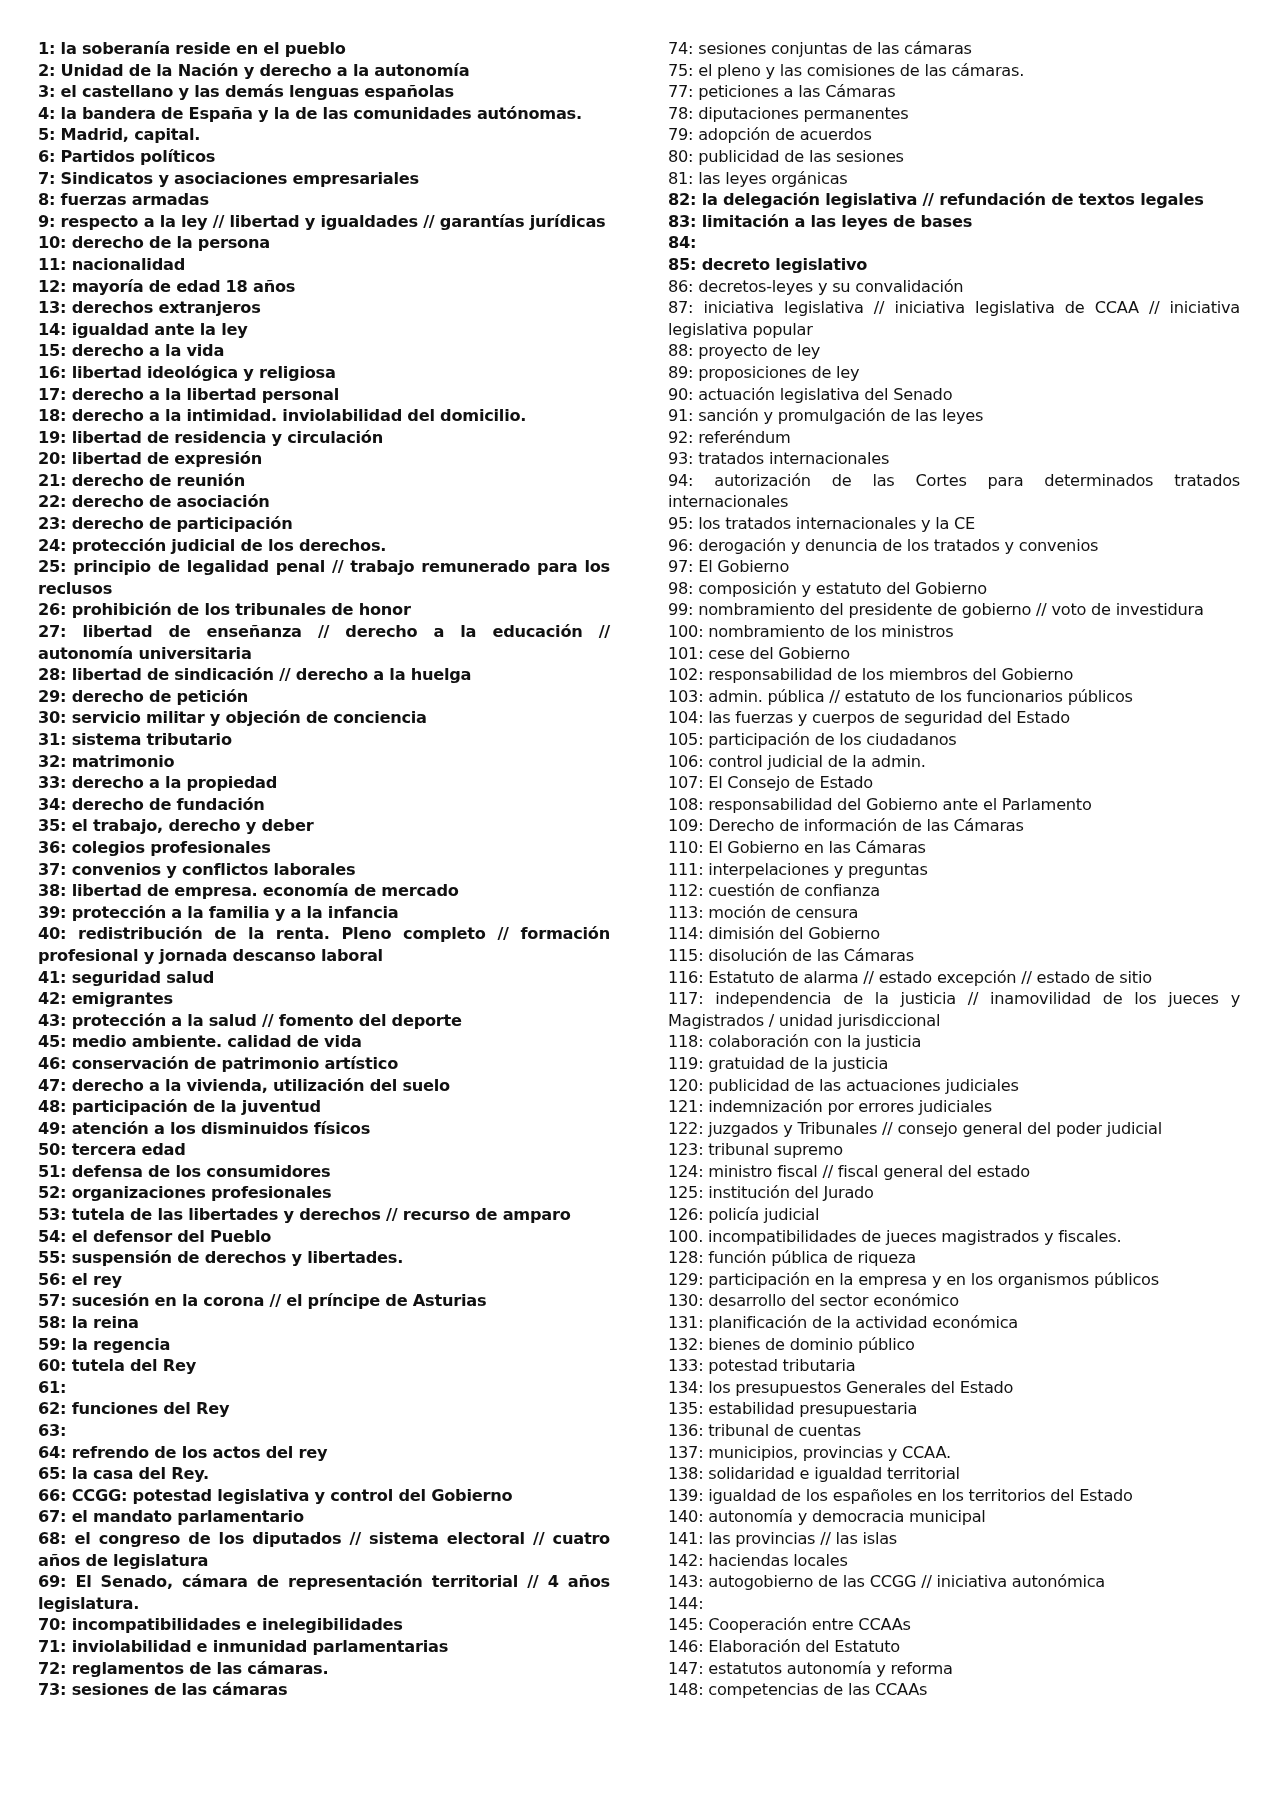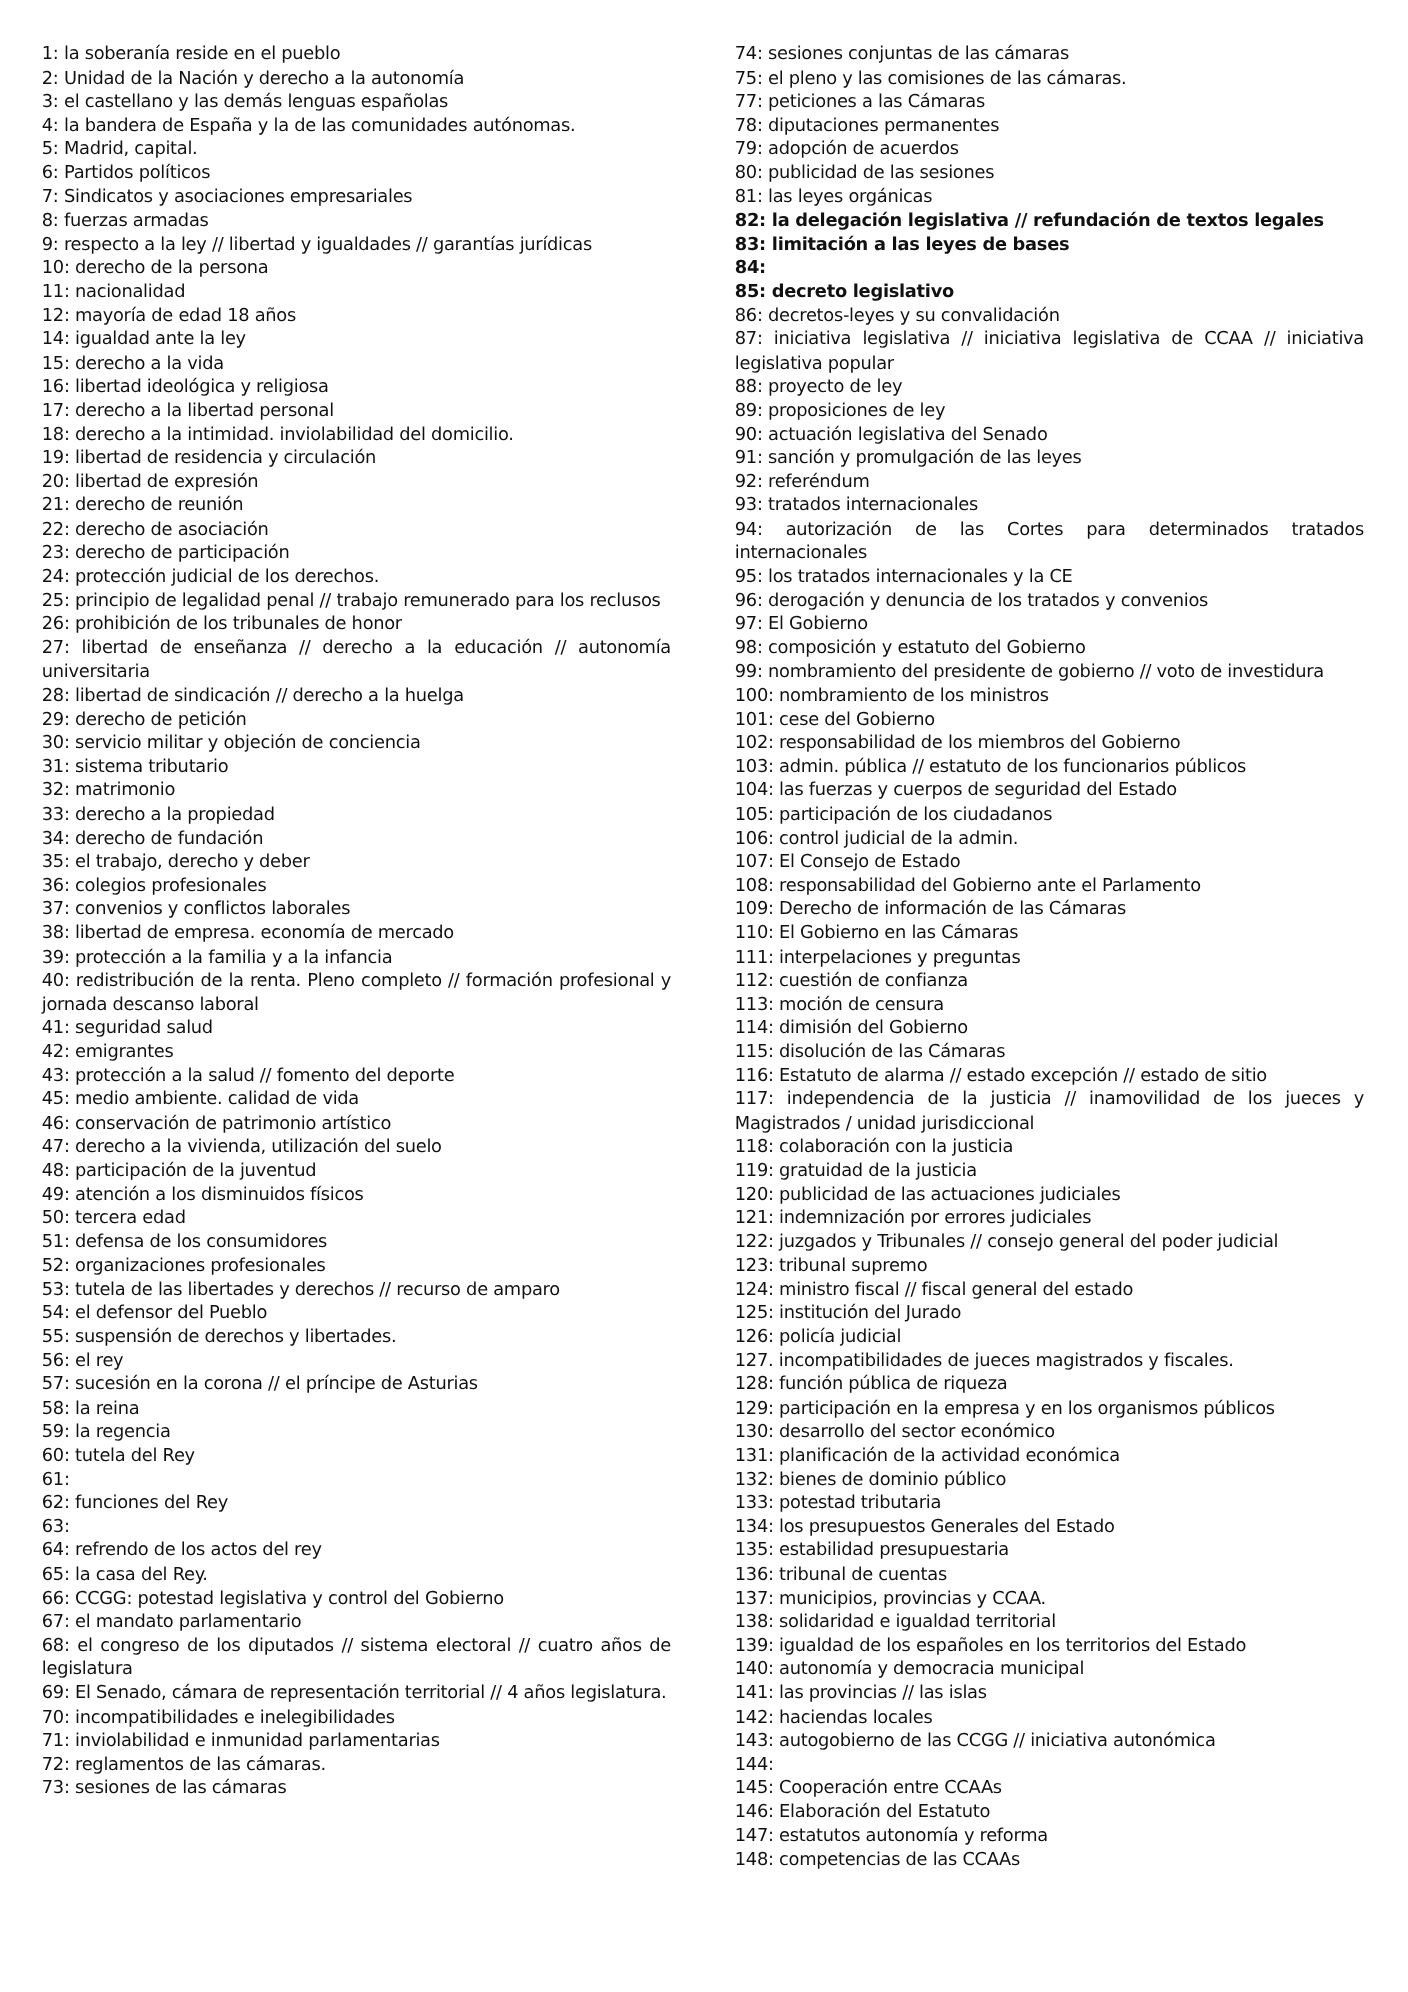--- a/index.html
+++ b/index.html
@@ -6,21 +6,21 @@
   body {
     width: 1280px; height: 1811px; position: relative; overflow: hidden;
     font-family: "DejaVu Sans", sans-serif; color: #111111;
   }
   .page { position: absolute; left: 0; top: 0; width: 1280px; height: 1811px; }
   .col {
     position: absolute; top: 38px;
     font-size: 16.2px; line-height: 21.6px;
     letter-spacing: -0.25px;
   }
-  .col-left { left: 38px; width: 572px; }
+  .col-left { left: 38px; width: 572px; font-weight: bold; }
   .col-right { left: 668px; width: 572px; }
   .item { margin: 0; padding: 0; text-align: justify; text-align-last: left; }
   .item.bold { font-weight: bold; }
 </style>
 </head>
 <body>
 
 <div class="page">
   <div class="col col-left" id="col-left">
       <p class="item">1: la soberanía reside en el pueblo</p>
@@ -28,20 +28,21 @@
       <p class="item">3: el castellano y las demás lenguas españolas</p>
       <p class="item">4: la bandera de España y la de las comunidades autónomas.</p>
       <p class="item">5: Madrid, capital.</p>
       <p class="item">6: Partidos políticos</p>
       <p class="item">7: Sindicatos y asociaciones empresariales</p>
       <p class="item">8: fuerzas armadas</p>
       <p class="item">9: respecto a la ley // libertad y igualdades // garantías jurídicas</p>
       <p class="item">10: derecho de la persona</p>
       <p class="item">11: nacionalidad</p>
       <p class="item">12: mayoría de edad 18 años</p>
+      <p class="item">13: derechos extranjeros</p>
       <p class="item">14: igualdad ante la ley</p>
       <p class="item">15: derecho a la vida</p>
       <p class="item">16: libertad ideológica y religiosa</p>
       <p class="item">17: derecho a la libertad personal</p>
       <p class="item">18: derecho a la intimidad. inviolabilidad del domicilio.</p>
       <p class="item">19: libertad de residencia y circulación</p>
       <p class="item">20: libertad de expresión</p>
       <p class="item">21: derecho de reunión</p>
       <p class="item">22: derecho de asociación</p>
       <p class="item">23: derecho de participación</p>
@@ -141,21 +142,21 @@
       <p class="item">117: independencia de la justicia // inamovilidad de los jueces y Magistrados /  unidad jurisdiccional</p>
       <p class="item">118: colaboración con la justicia</p>
       <p class="item">119: gratuidad de la justicia</p>
       <p class="item">120: publicidad de las actuaciones judiciales</p>
       <p class="item">121: indemnización por errores judiciales</p>
       <p class="item">122: juzgados y Tribunales // consejo general del poder judicial</p>
       <p class="item">123: tribunal supremo</p>
       <p class="item">124: ministro fiscal // fiscal general del estado</p>
       <p class="item">125: institución del Jurado</p>
       <p class="item">126: policía judicial</p>
-      <p class="item">127. incompatibilidades de jueces magistrados y fiscales.</p>
+      <p class="item">100. incompatibilidades de jueces magistrados y fiscales.</p>
       <p class="item">128: función pública de riqueza</p>
       <p class="item">129: participación en la empresa y en los organismos públicos</p>
       <p class="item">130: desarrollo del sector económico</p>
       <p class="item">131: planificación de la actividad económica</p>
       <p class="item">132: bienes de dominio público</p>
       <p class="item">133: potestad tributaria</p>
       <p class="item">134: los presupuestos Generales del Estado</p>
       <p class="item">135: estabilidad presupuestaria</p>
       <p class="item">136: tribunal de cuentas</p>
       <p class="item">137: municipios, provincias y CCAA.</p>

